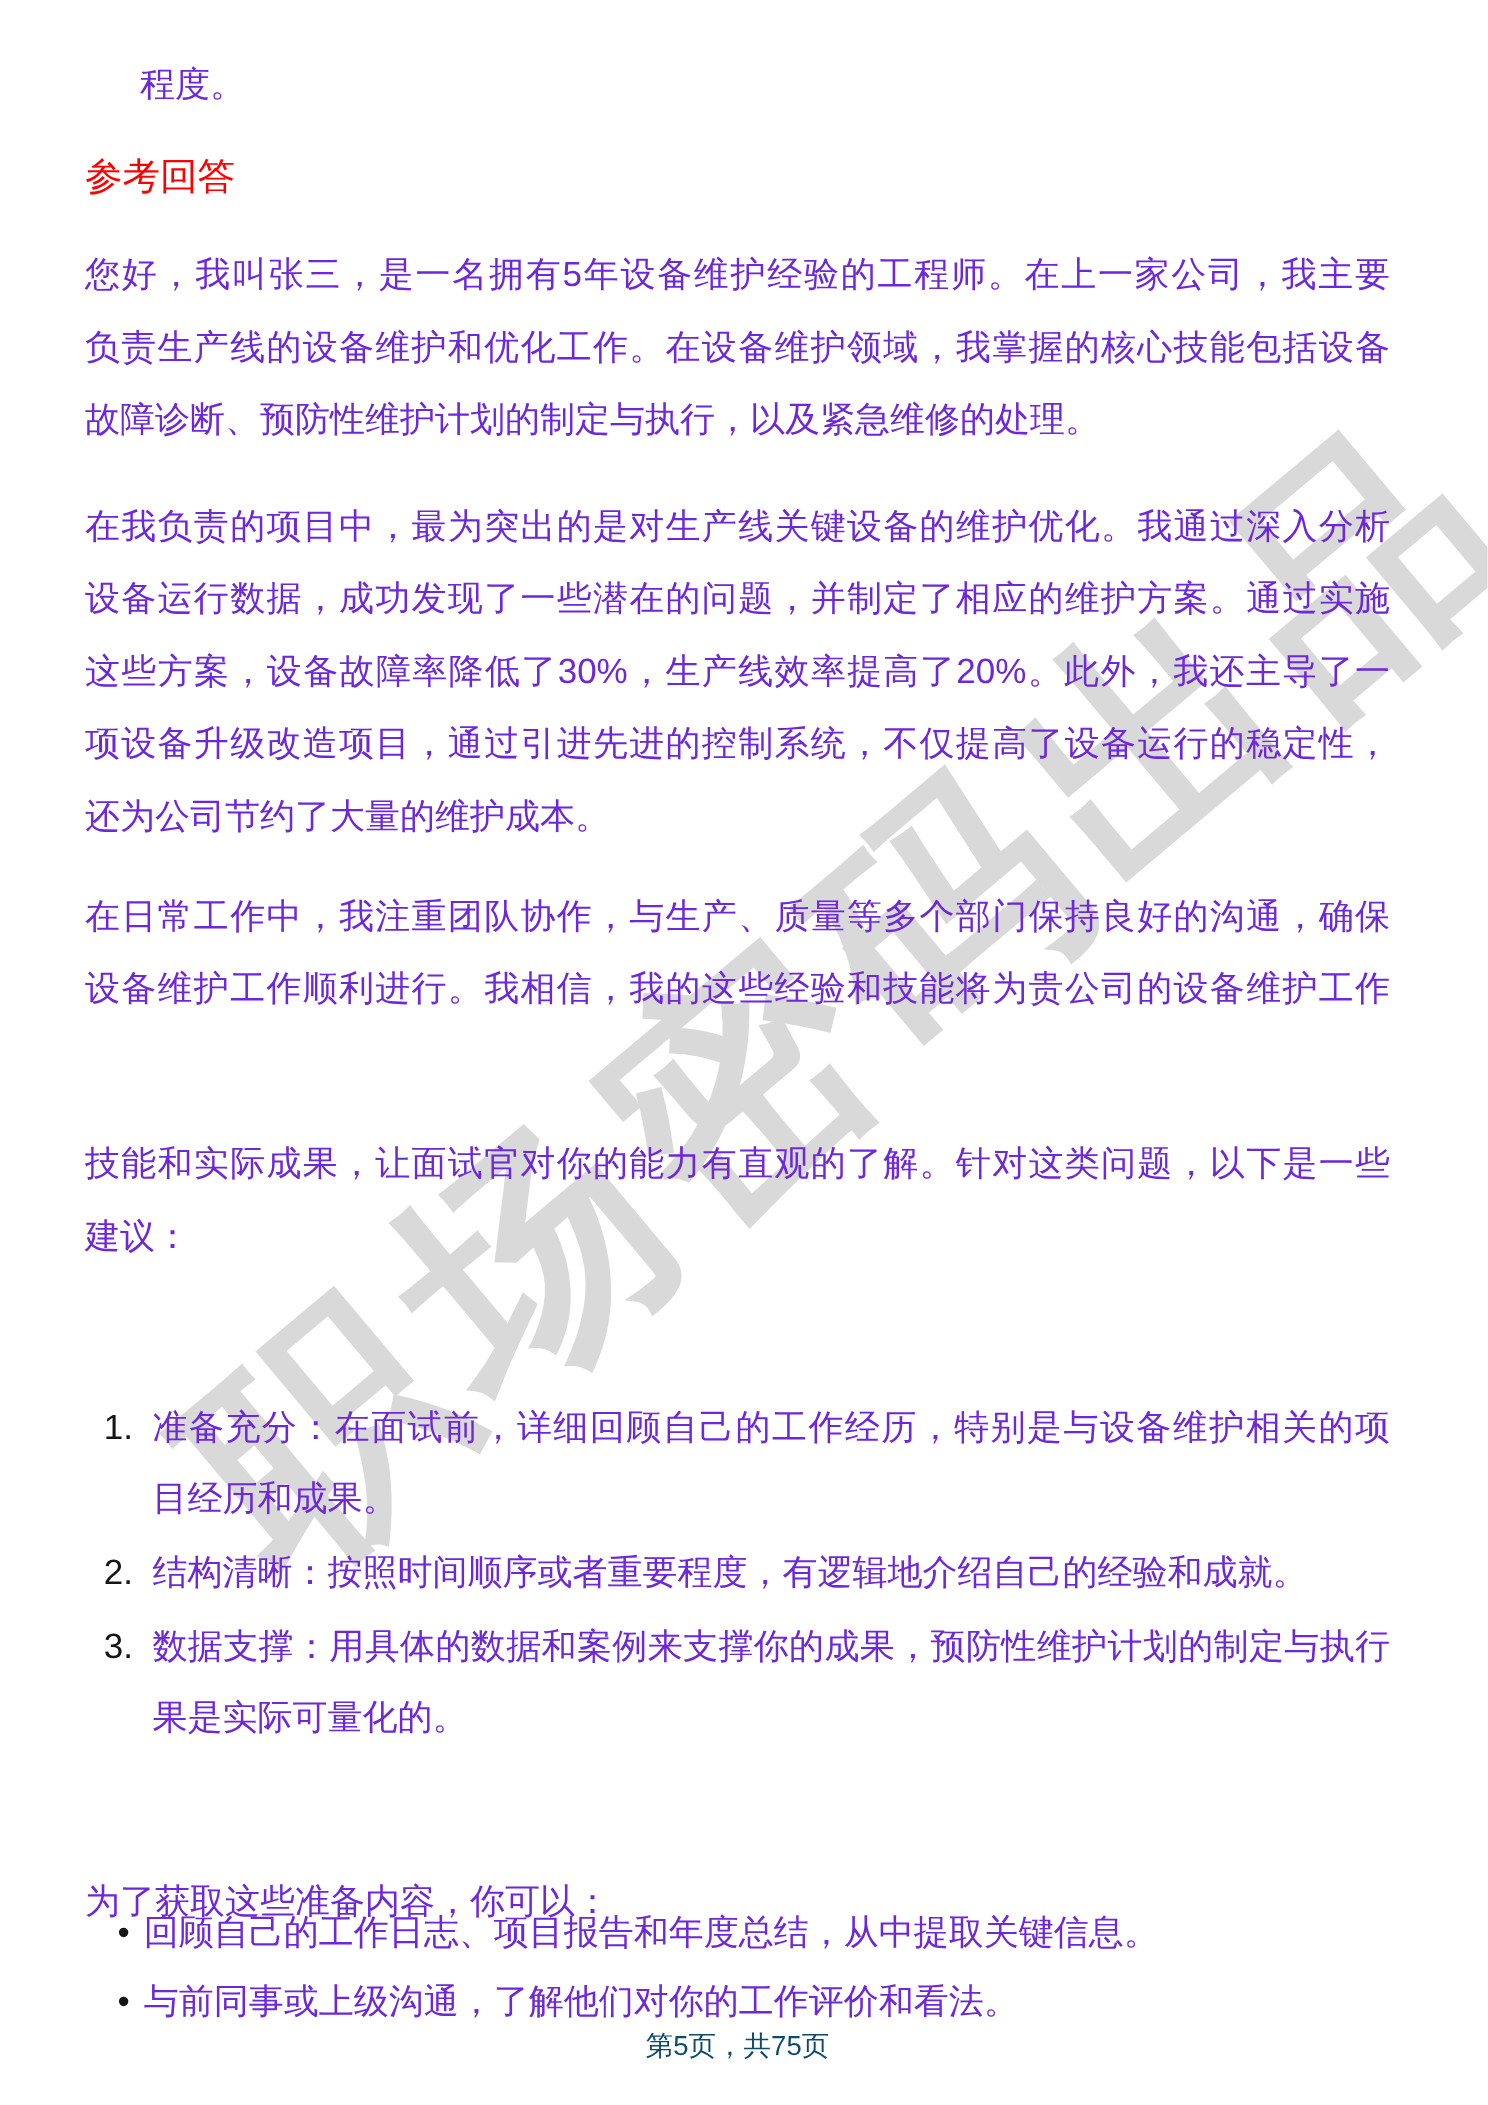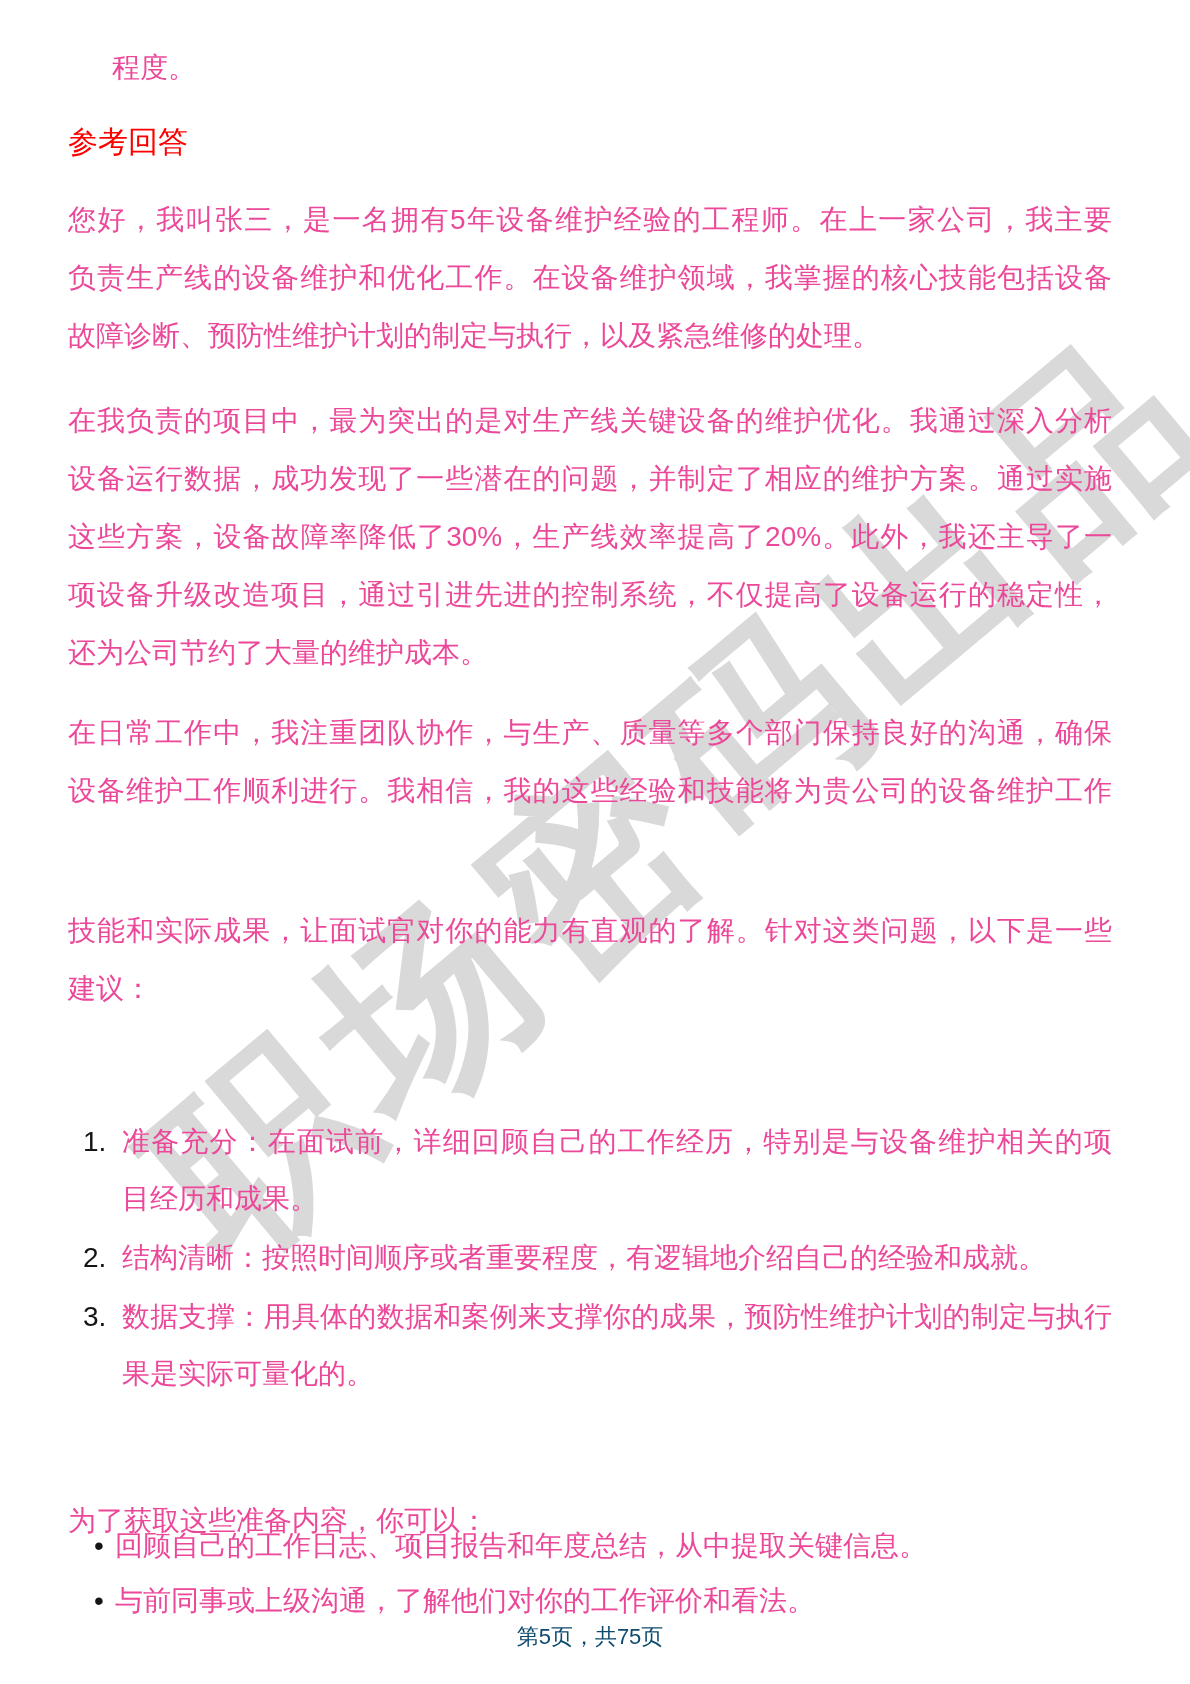--- a/index.html
+++ b/index.html
@@ -22,21 +22,21 @@
     font-weight: 800;
     letter-spacing: 16px;
     color: #d9d9d9;
     white-space: nowrap;
     z-index: 1;
     user-select: none;
   }
 
   
   .block { position: absolute; left: 68px; width: 1044px; z-index: 2; }
-  .line { font-size: 28px; line-height: 58px; color: #ec4899; white-space: normal; }
+  .line { font-size: 28px; line-height: 58px; color: #6d28d9; white-space: normal; }
   .j { text-align: justify; text-align-last: justify; }
   .s { text-align: left; text-align-last: left; }
   .indent { padding-left: 44px; }
 
   #b-cont   { top: 39px; }
   #b-head   { top: 113px; font-size: 30px; font-weight: normal; color: #fe0000; line-height: 58px; }
   #b-p1     { top: 191px; }
   #b-p2     { top: 392px; }
   #b-p3     { top: 704px; }
   #b-p4     { top: 902px; }

